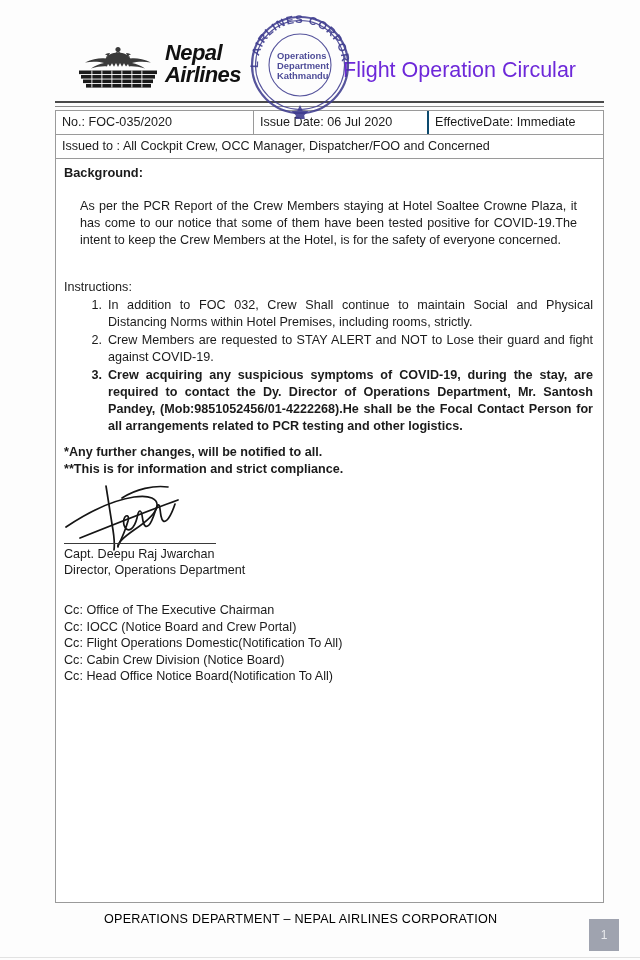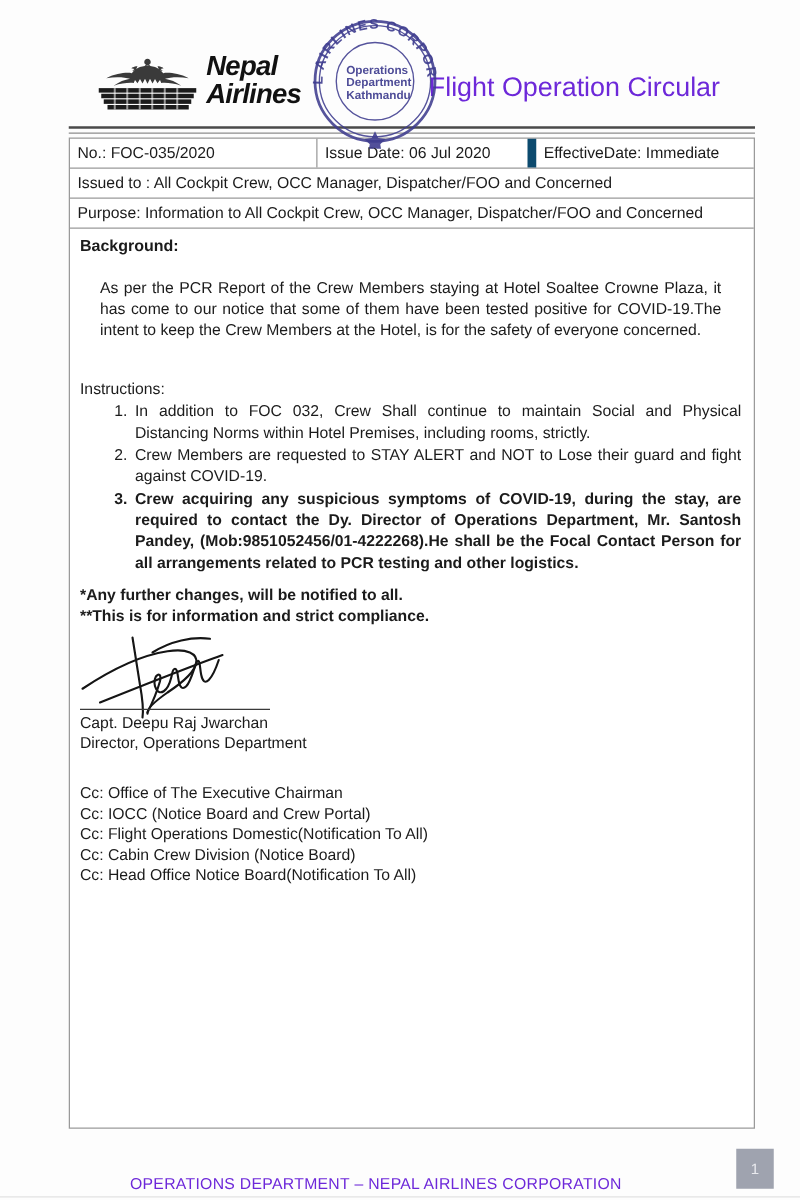--- a/index.html
+++ b/index.html
@@ -93,21 +93,21 @@
     font-size: 12.6px;
     line-height: 14px;
   }
   .meta-cell {
     padding: 4px 6px 5px 6px;
     box-sizing: border-box;
     white-space: nowrap;
     overflow: hidden;
   }
   .meta-cell.c1 { width: 198px; border-right: 1px solid #9a9a9a; }
-  .meta-cell.c2 { width: 175px; border-right: 7px solid #0c4a6e; }
+  .meta-cell.c2 { width: 175px; border-right: 2px solid #0c4a6e; }
   .meta-cell.c3 { width: 174px; }
   .meta-cell.full { width: 547px; }
 
   .body-area {
     padding: 6px 10px 0 8px;
     font-size: 12.6px;
     line-height: 16.5px;
   }
 
   .section-label {
@@ -195,24 +195,24 @@
     list-style: none;
   }
   .cc-list li {
     font-size: 12.6px;
     line-height: 16.6px;
   }
 
   
   .footer-text {
     position: absolute;
-    left: 104px; top: 940px;
+    left: 104px; top: 912px;
     font-size: 12.6px;
     letter-spacing: 0.25px;
-    color: #6d28d9;
+    color: #000000;
     white-space: nowrap;
   }
   .page-badge {
     position: absolute;
     left: 589px; top: 919px;
     width: 30px; height: 32px;
     background: #9fa3af;
     color: #e9eaee;
     font-size: 12px;
     display: flex;
@@ -293,23 +293,20 @@
     <div class="meta-row">
       <div class="meta-cell c1">No.: FOC-035/2020</div>
       <div class="meta-cell c2">Issue Date: 06 Jul 2020</div>
       <div class="meta-cell c3">EffectiveDate: Immediate</div>
     </div>
 
     <div class="meta-row">
       <div class="meta-cell full">Issued to : All Cockpit Crew, OCC Manager, Dispatcher/FOO and Concerned</div>
     </div>
 
-    <div class="meta-row">
-      <div class="meta-cell full">Purpose: Information to All Cockpit Crew, OCC Manager, Dispatcher/FOO and Concerned</div>
-    </div>
 
 
     <div class="body-area">
 
       <div class="section-label">Background:</div>
       <p class="para">As per the PCR Report of the Crew Members staying at Hotel Soaltee Crowne Plaza, it has come to our notice that some of them have been tested positive for COVID-19.The intent to keep the Crew Members at the Hotel, is for the safety of everyone concerned.</p>
 
       <div class="spacer-10"></div>
 
       <div class="instr-head">Instructions:</div>

